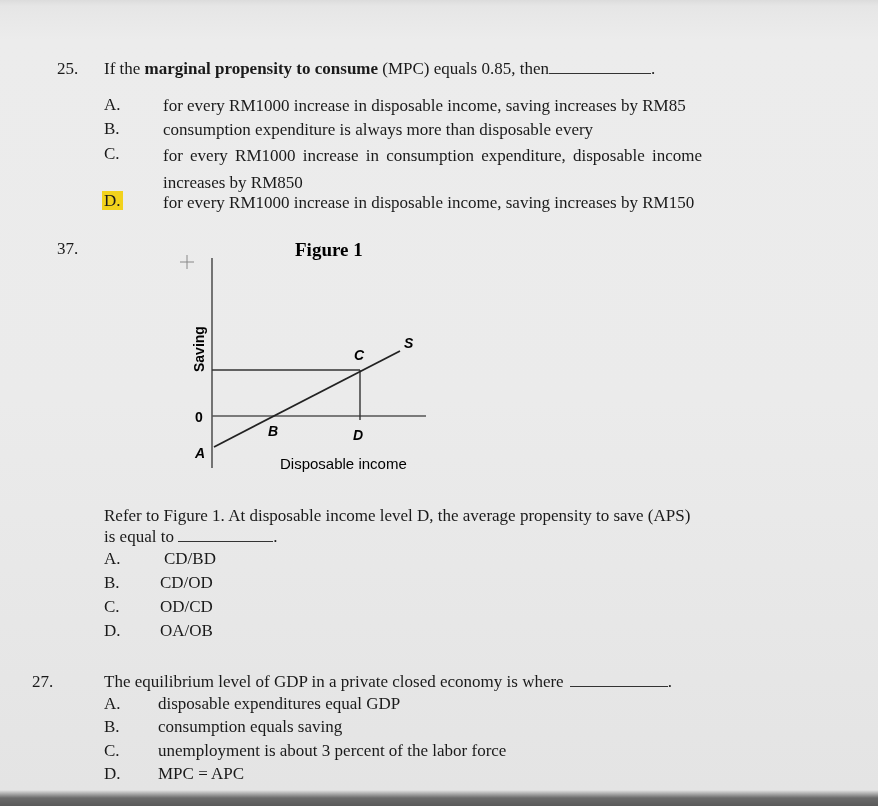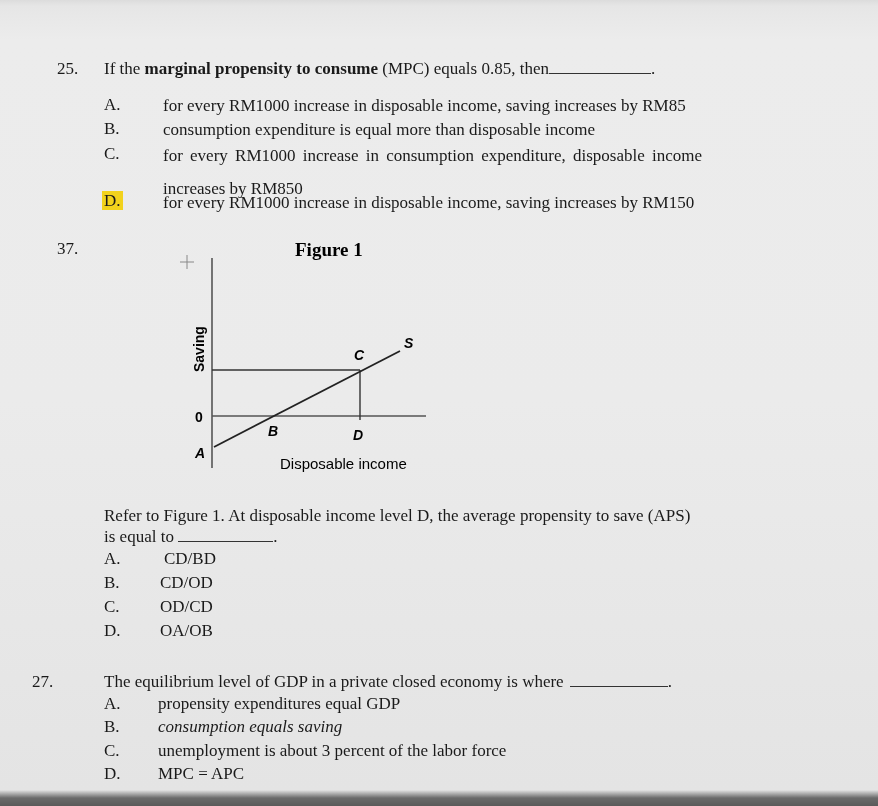--- a/index.html
+++ b/index.html
@@ -24,25 +24,25 @@
 <div>
   <div class="abs t qnum" style="top:58px;">25.</div>
   <div class="abs t" style="left:104px; top:58px;">
     <span>If the </span><b>marginal propensity to consume</b><span> (MPC) equals 0.85, then</span><span class="blank" style="width:102px;"></span><span>.</span>
   </div>
 
   <div class="abs t" style="left:104px; top:94px;">A.</div>
   <div class="abs t" style="left:163px; top:95px;">for every RM1000 increase in disposable income, saving increases by RM85</div>
 
   <div class="abs t" style="left:104px; top:118px;">B.</div>
-  <div class="abs t" style="left:163px; top:119px;">consumption expenditure is equal more than disposable income</div>
+  <div class="abs t" style="left:163px; top:119px;">consumption expenditure is always more than disposable every</div>
 
   <div class="abs t" style="left:104px; top:143px;">C.</div>
   <div class="abs t" style="left:163px; top:145px; word-spacing:3px;">for every RM1000 increase in consumption expenditure, disposable income</div>
-  <div class="abs t" style="left:163px; top:178px;">increases by RM850</div>
+  <div class="abs t" style="left:163px; top:172px;">increases by RM850</div>
 
   <div class="abs t" style="left:104px; top:190px;"><span class="hl">D.</span></div>
   <div class="abs t" style="left:163px; top:192px;">for every RM1000 increase in disposable income, saving increases by RM150</div>
 </div>
 
 <div>
   <div class="abs t qnum" style="top:238px;">37.</div>
 
   <div class="fig">
     <svg width="300" height="250" viewBox="0 0 300 250">
@@ -93,23 +93,23 @@
   <div class="abs t" style="left:160px; top:620px;">OA/OB</div>
 </div>
 
 <div>
   <div class="abs t" style="left:32px; top:671px;">27.</div>
   <div class="abs t" style="left:104px; top:671px;">
     <span>The equilibrium level of GDP in a private closed economy is where</span><span class="blank" style="width:98px; margin-left:6px;"></span><span>.</span>
   </div>
 
   <div class="abs t" style="left:104px; top:693px;">A.</div>
-  <div class="abs t" style="left:158px; top:693px;">propensity expenditures equal GDP</div>
+  <div class="abs t" style="left:158px; top:693px;">disposable expenditures equal GDP</div>
 
   <div class="abs t" style="left:104px; top:716px;">B.</div>
-  <div class="abs t" style="left:158px; top:716px;font-style:italic;">consumption equals saving</div>
+  <div class="abs t" style="left:158px; top:716px;">consumption equals saving</div>
 
   <div class="abs t" style="left:104px; top:740px;">C.</div>
   <div class="abs t" style="left:158px; top:740px;">unemployment is about 3 percent of the labor force</div>
 
   <div class="abs t" style="left:104px; top:763px;">D.</div>
   <div class="abs t" style="left:158px; top:763px;text-align:right;">MPC = APC</div>
 </div>
 
 </body></html>

